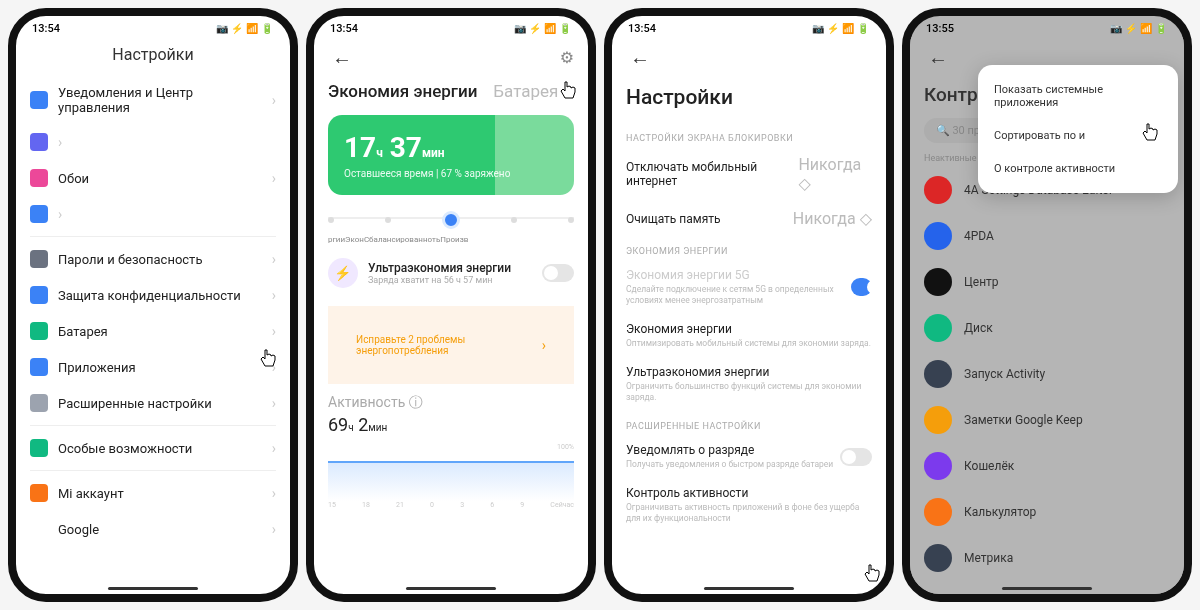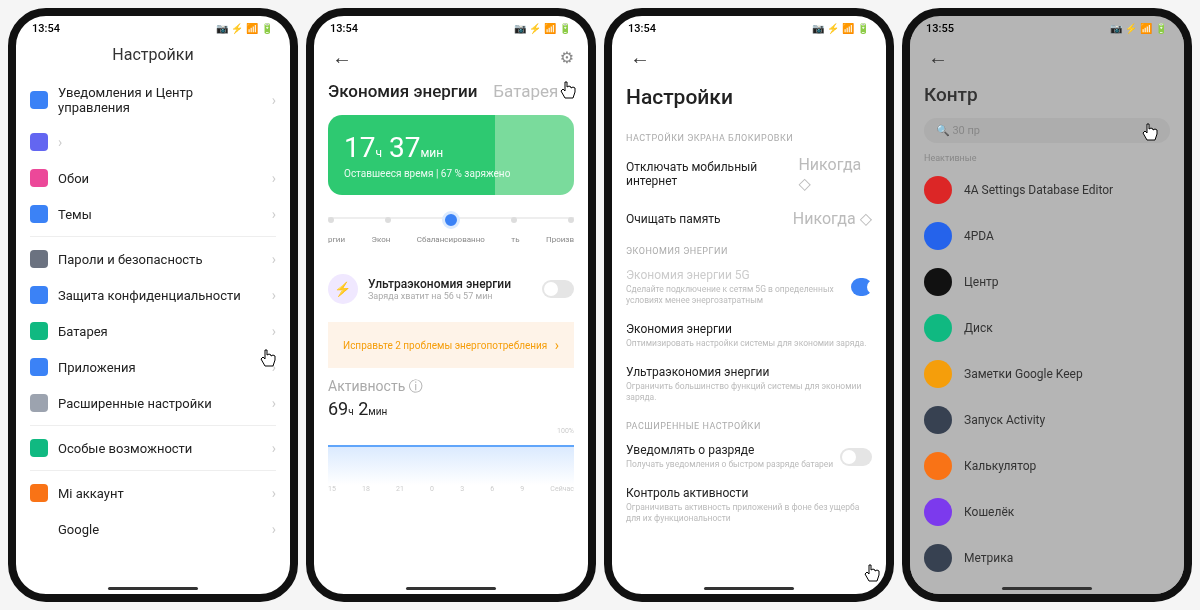--- a/index.html
+++ b/index.html
@@ -16,38 +16,38 @@
 .tab{font-size:17px;color:#bbb}
 .tab.active{color:#222;font-weight:500}
 .big-title{font-size:21px;font-weight:500;padding:8px 0 14px;color:#222}
 .list-item{display:flex;align-items:center;padding:9px 0;gap:10px}
 .list-item .icon{width:18px;height:18px;border-radius:4px;flex-shrink:0}
 .list-item .lbl{flex:1;font-size:13px;color:#222}
 .chev{color:#ccc;font-size:14px}
 .divider{height:1px;background:#eee;margin:4px 0}
 .section-label{font-size:9px;color:#aaa;letter-spacing:.5px;padding:10px 0 4px;text-transform:uppercase}
 .battery-card{background:linear-gradient(90deg,#2ec971 68%,#7adb9c 68%);border-radius:14px;padding:16px;color:#fff}
-.battery-time{font-size:28px;font-weight:400}
+.battery-time{font-size:28px;font-weight:700}
 .battery-time .unit{font-size:12px}
 .battery-sub{font-size:10px;margin-top:4px;opacity:.9}
 .mode-slider{display:flex;justify-content:space-between;align-items:center;margin:16px 0 6px;position:relative}
 .mode-slider::before{content:"";position:absolute;top:6px;left:0;right:0;height:2px;background:#eee}
 .mode-dot{width:6px;height:6px;border-radius:50%;background:#ddd;position:relative;z-index:1}
 .mode-dot.active{width:12px;height:12px;background:#3b82f6;border:3px solid #dbeafe}
-.mode-labels{display:flex;justify-content:space-between;font-size:8px;color:#888;margin-bottom:20px}
+.mode-labels{display:flex;font-size:8px;color:#888;margin-bottom:4px}
 .ultra-row{display:flex;align-items:center;gap:10px;padding:10px 0}
 .ultra-icon{width:30px;height:30px;border-radius:50%;background:#f0e8ff;display:flex;align-items:center;justify-content:center;color:#8b5cf6;font-size:14px}
 .ultra-text{flex:1}
 .ultra-title{font-size:12px;font-weight:500;color:#222}
 .ultra-sub{font-size:9px;color:#aaa}
 .toggle{width:32px;height:18px;border-radius:9px;background:#e5e5e5;position:relative}
 .toggle::after{content:"";position:absolute;width:14px;height:14px;border-radius:50%;background:#fff;top:2px;left:2px}
 .toggle.on{background:#3b82f6}
 .toggle.on::after{left:16px}
-.fix-card{background:#fef3e8;border-radius:0;padding:15px;display:flex;justify-content:space-between;align-items:center;margin:8px 0}
+.fix-card{background:#fef3e8;border-radius:0;padding:28px;display:flex;justify-content:space-between;align-items:center;margin:8px 0}
 .fix-text{font-size:10px;color:#f59e0b}
 .activity-label{font-size:14px;color:#aaa;margin-top:10px}
 .activity-val{font-size:18px;color:#222;margin:2px 0 8px}
 .activity-val .unit{font-size:10px}
 .chart{height:70px;position:relative;margin-top:6px}
 .chart-line{position:absolute;top:18px;left:0;right:0;height:2px;background:#60a5fa}
 .chart-area{position:absolute;top:20px;left:0;right:0;bottom:12px;background:linear-gradient(#dbeafe,#fff)}
 .chart-y{position:absolute;right:0;font-size:7px;color:#ccc}
 .chart-x{display:flex;justify-content:space-between;font-size:7px;color:#ccc;position:absolute;bottom:4px;left:0;right:0}
 .setting-row{padding:8px 0}
@@ -88,21 +88,20 @@
           <span class="icon" style="background:#6366f1"></span>
           <span class="chev">›</span>
         </div>
         <div class="list-item">
           <span class="icon" style="background:#ec4899"></span>
           <span class="lbl">Обои</span>
           <span class="chev">›</span>
         </div>
         <div class="list-item">
           <span class="icon" style="background:#3b82f6"></span>
-          <span class="lbl">Темы</span>
           <span class="chev">›</span>
         </div>
       </div>
     <div class="divider"></div>
     <div id="g2">
         <div class="list-item">
           <span class="icon" style="background:#6b7280"></span>
           <span class="lbl">Пароли и безопасность</span>
           <span class="chev">›</span>
         </div>
@@ -251,21 +250,21 @@
     <div class="section-label">ЭКОНОМИЯ ЭНЕРГИИ</div>
     <div class="setting-row setting-flex">
       <div>
         <div class="setting-title disabled">Экономия энергии 5G</div>
         <div class="setting-sub">Сделайте подключение к сетям 5G в определенных условиях менее энергозатратным</div>
       </div>
       <div class="toggle on"></div>
     </div>
     <div class="setting-row">
       <div class="setting-title">Экономия энергии</div>
-      <div class="setting-sub">Оптимизировать настройки системы для экономии заряда.</div>
+      <div class="setting-sub">Оптимизировать мобильный системы для экономии заряда.</div>
     </div>
     <div class="setting-row">
       <div class="setting-title">Ультраэкономия энергии</div>
       <div class="setting-sub">Ограничить большинство функций системы для экономии заряда.</div>
     </div>
     <div class="section-label">РАСШИРЕННЫЕ НАСТРОЙКИ</div>
     <div class="setting-row setting-flex">
       <div>
         <div class="setting-title">Уведомлять о разряде</div>
         <div class="setting-sub">Получать уведомления о быстром разряде батареи</div>
@@ -306,38 +305,43 @@
         </div>
         <div class="app-item">
           <span class="app-icon" style="background:#111"></span>
           <span class="app-label">Центр</span>
         </div>
         <div class="app-item">
           <span class="app-icon" style="background:#10b981"></span>
           <span class="app-label">Диск</span>
         </div>
         <div class="app-item">
+          <span class="app-icon" style="background:#374151"></span>
+          <span class="app-label">Запуск Activity</span>
+        </div>
+        <div class="app-item">
           <span class="app-icon" style="background:#f59e0b"></span>
           <span class="app-label">Заметки Google Keep</span>
         </div>
         <div class="app-item">
-          <span class="app-icon" style="background:#374151"></span>
-          <span class="app-label">Запуск Activity</span>
+          <span class="app-icon" style="background:#7c3aed"></span>
+          <span class="app-label">Кошелёк</span>
         </div>
         <div class="app-item">
           <span class="app-icon" style="background:#f97316"></span>
           <span class="app-label">Калькулятор</span>
         </div>
         <div class="app-item">
-          <span class="app-icon" style="background:#7c3aed"></span>
-          <span class="app-label">Кошелёк</span>
-        </div>
-        <div class="app-item">
           <span class="app-icon" style="background:#374151"></span>
           <span class="app-label">Метрика</span>
         </div>
       </div>
+    <div class="popup">
+      <div class="popup-item">Показать системные приложения</div>
+      <div class="popup-item">Сортировать по и</div>
+      <div class="popup-item">О контроле активности</div>
+    </div>
     <div class="cursor" style="top:84px;right:22px"><svg viewBox="0 0 24 24">
           <path fill="#fff" stroke="#000" stroke-width="1" d="M9 3v9l-2-2-2 2 4 7h8l2-6v-4l-2-1-2 1v-1l-2-1-2 1V3z"></path>
         </svg></div>
   </div>
   <div class="home-bar"></div>
 </div>
 
 </body></html>

